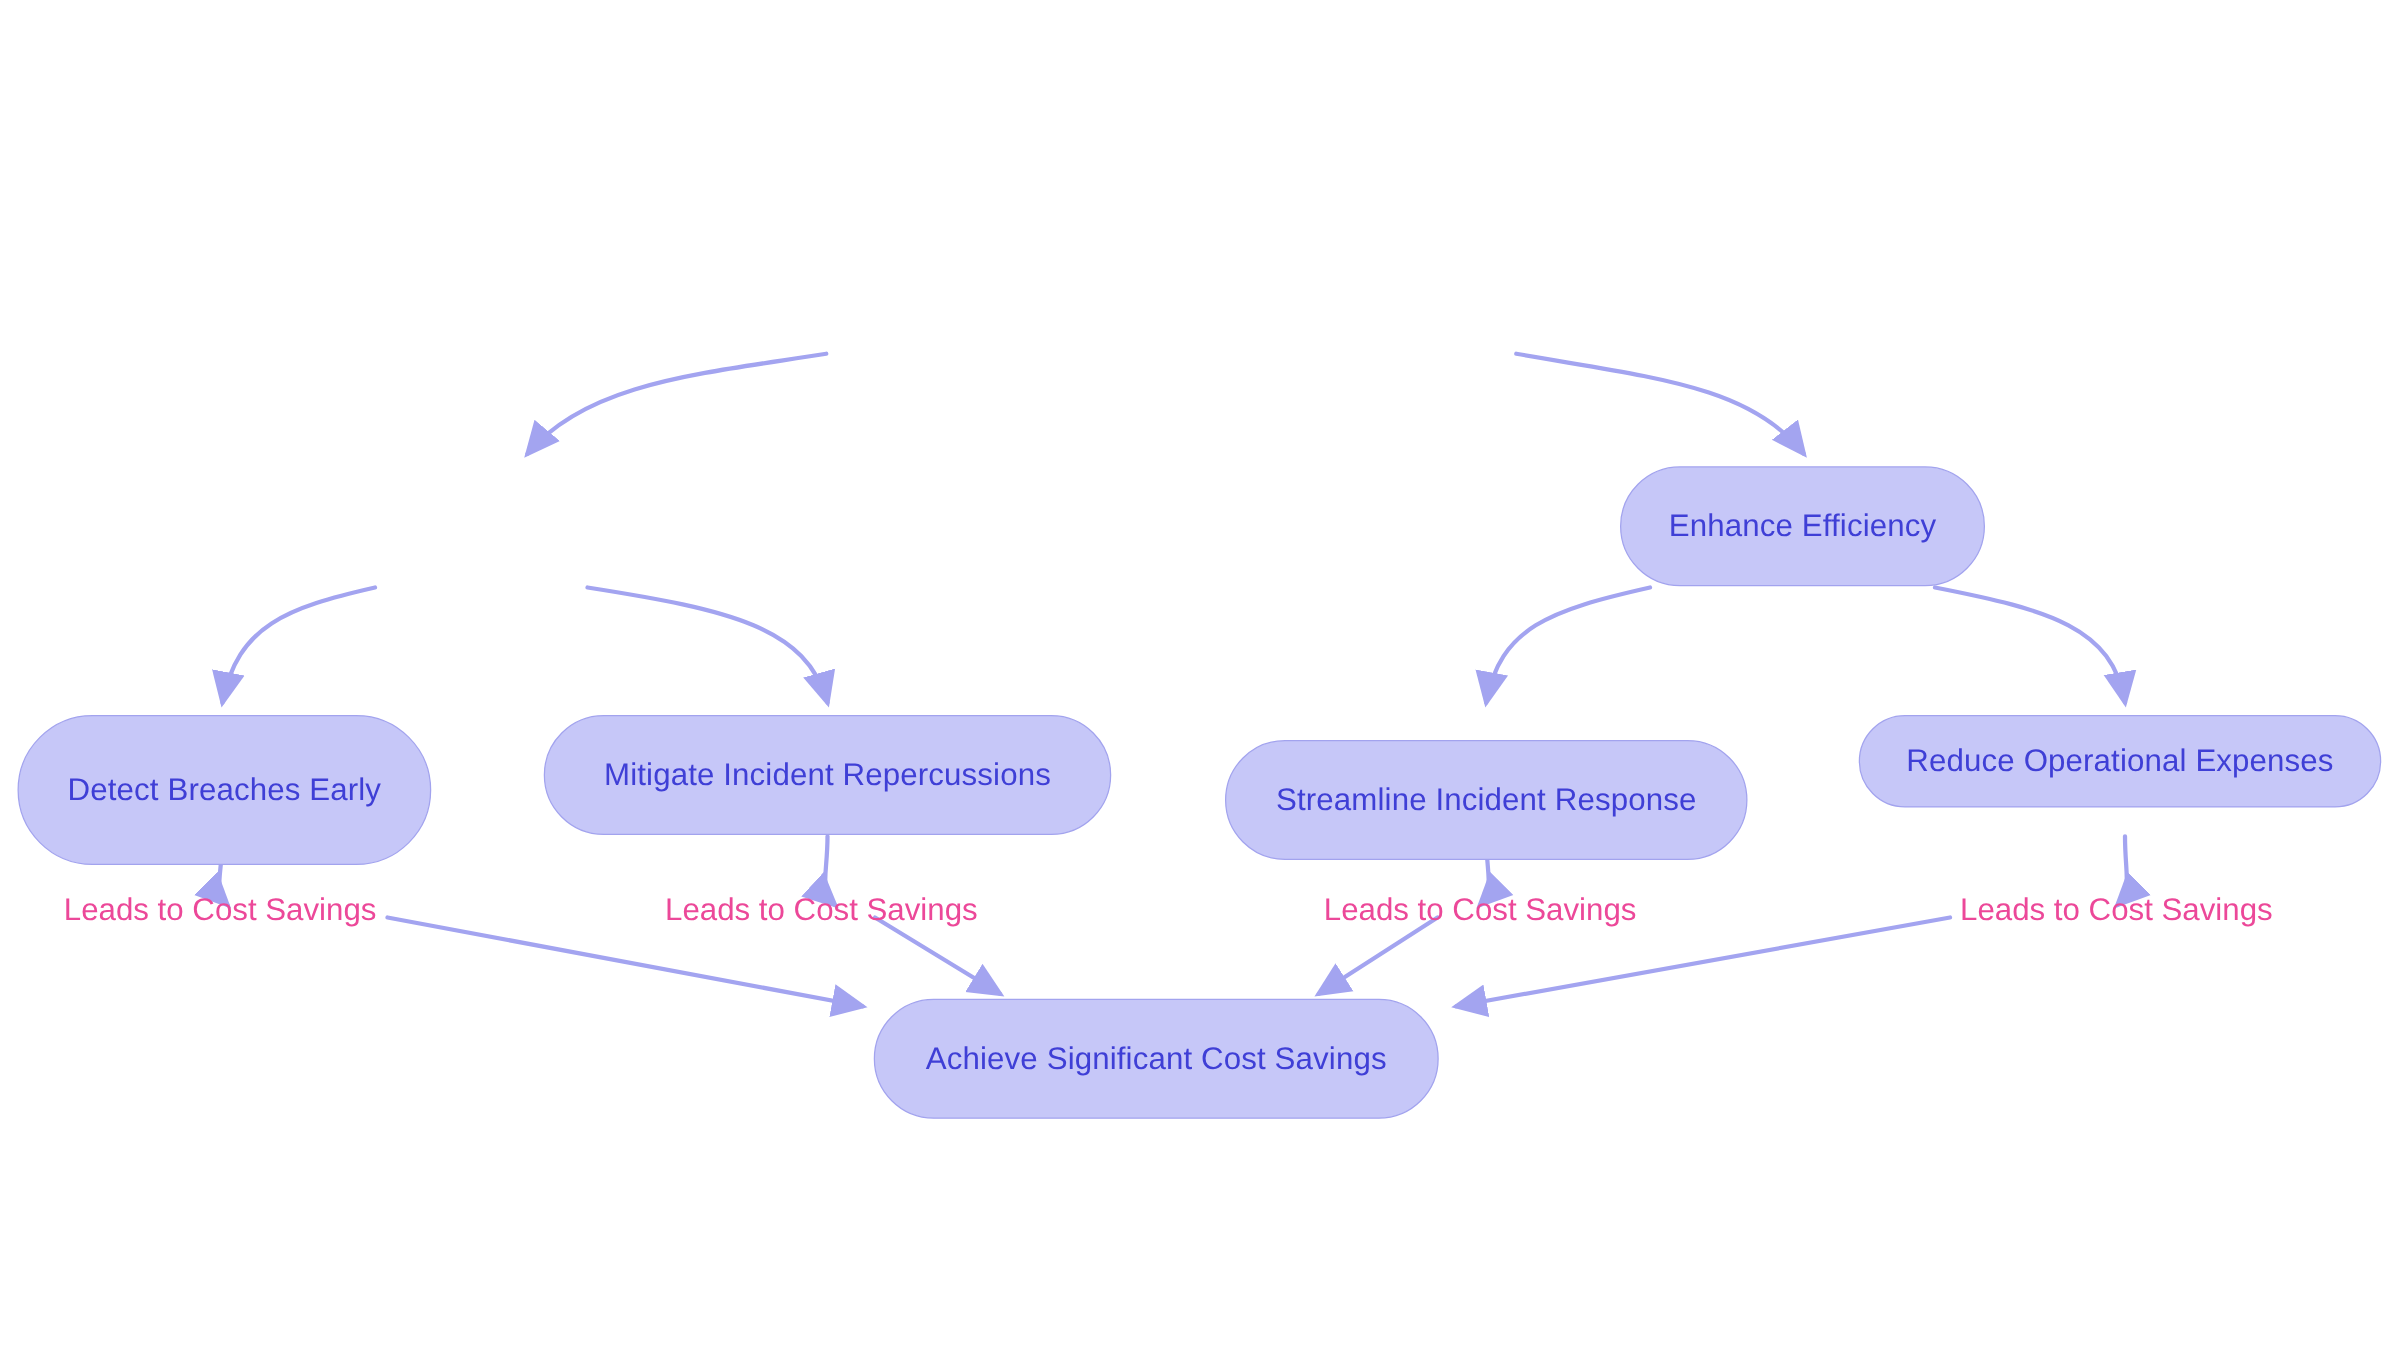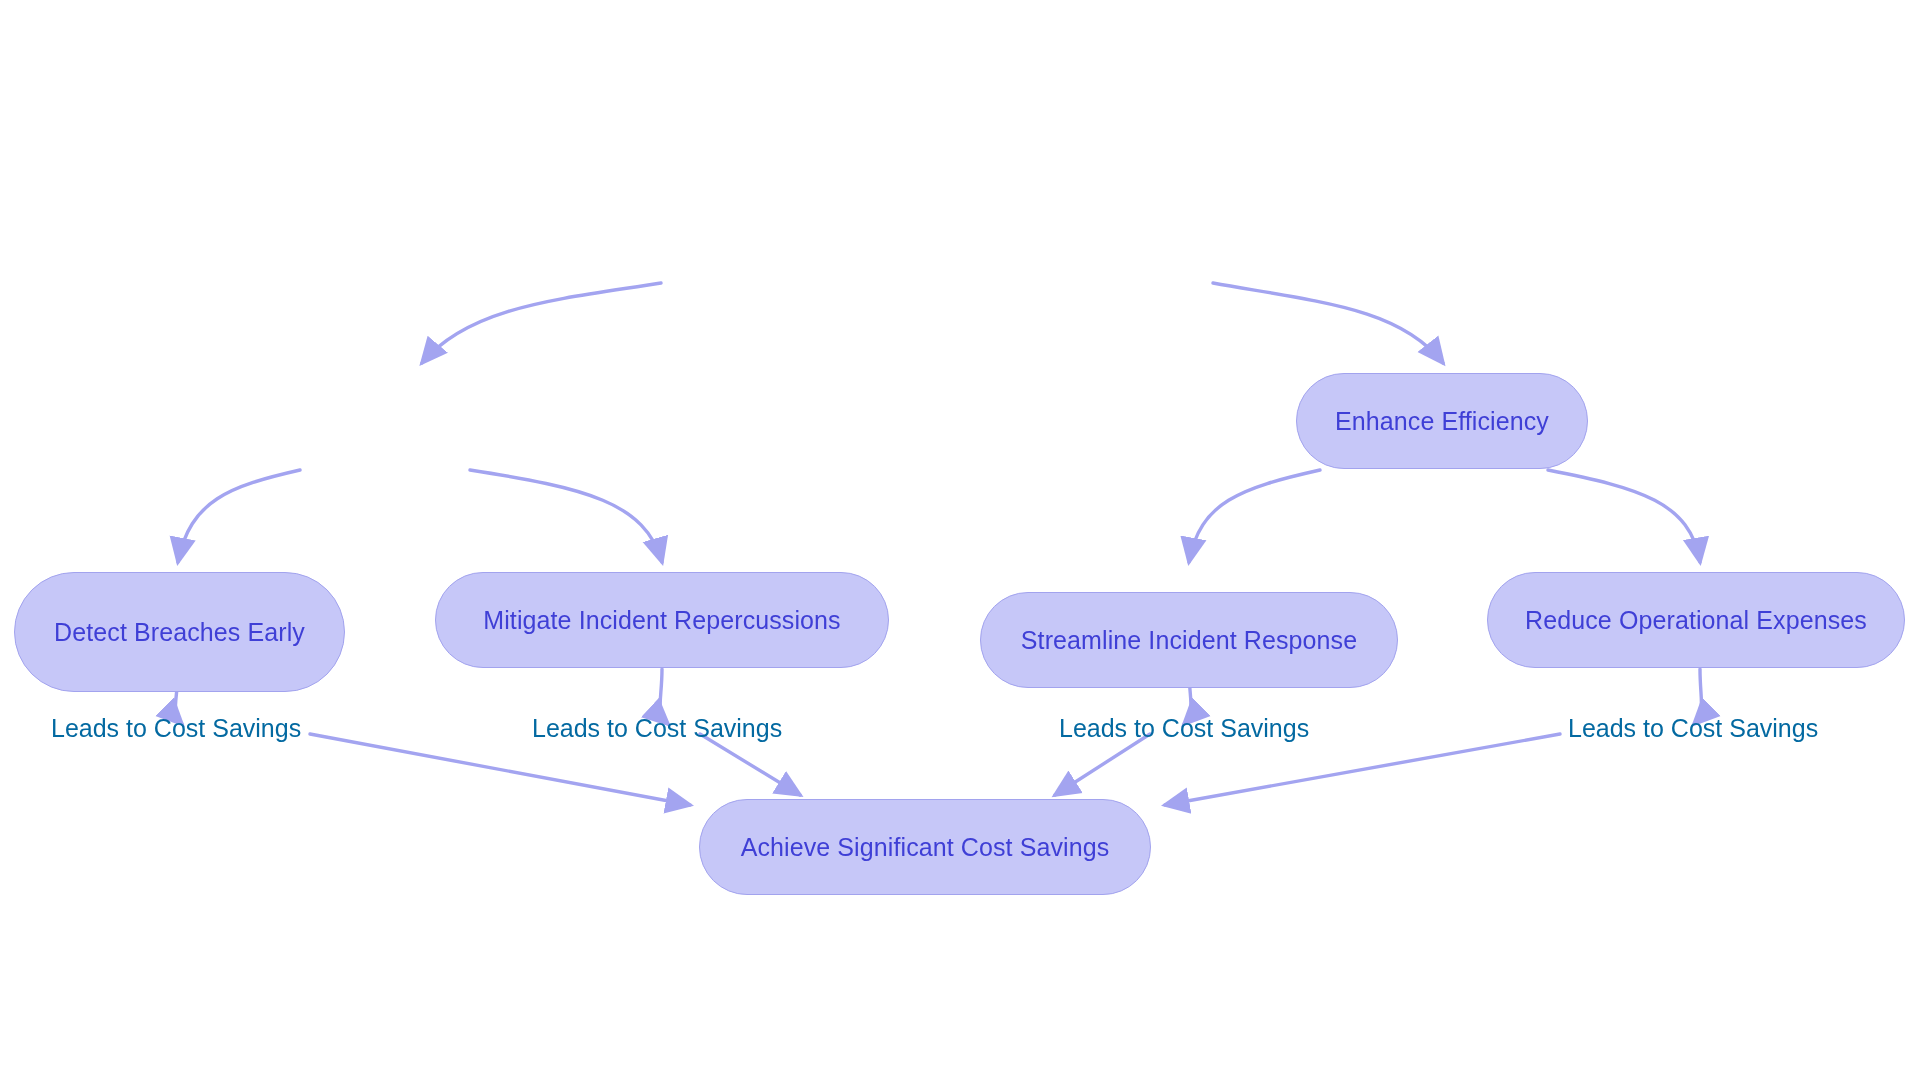--- a/index.html
+++ b/index.html
@@ -42,21 +42,21 @@
     letter-spacing: 0.1px;
     white-space: nowrap;
     user-select: none;
   }
   .node-label {
     pointer-events: none;
     line-height: 1;
   }
   .edge-label {
     position: absolute;
-    color: #0369a1;
+    color: #ec4899;
     font-size: 25px;
     font-weight: 400;
     white-space: nowrap;
     background: transparent;
     line-height: 1;
     user-select: none;
   }
 </style>
 </head>
 <body>
@@ -109,21 +109,21 @@
   </div>
 
   <div class="node" style="left:435px; top:572px; width:454px; height:96px;">
     <span class="node-label">Mitigate Incident Repercussions</span>
   </div>
 
   <div class="node" style="left:980px; top:572px; width:418px; height:96px;margin-top:20px;">
     <span class="node-label">Streamline Incident Response</span>
   </div>
 
-  <div class="node" style="left:1487px; top:572px; width:418px; height:96px;text-align:right;">
+  <div class="node" style="left:1487px; top:572px; width:418px; height:74px;text-align:right;">
     <span class="node-label">Reduce Operational Expenses</span>
   </div>
 
   <div class="node" style="left:699px; top:799px; width:452px; height:96px;">
     <span class="node-label">Achieve Significant Cost Savings</span>
   </div>
 
   <div class="edge-label" style="left:51px; top:716px;">Leads to Cost Savings</div>
 
   <div class="edge-label" style="left:532px; top:716px;">Leads to Cost Savings</div>

